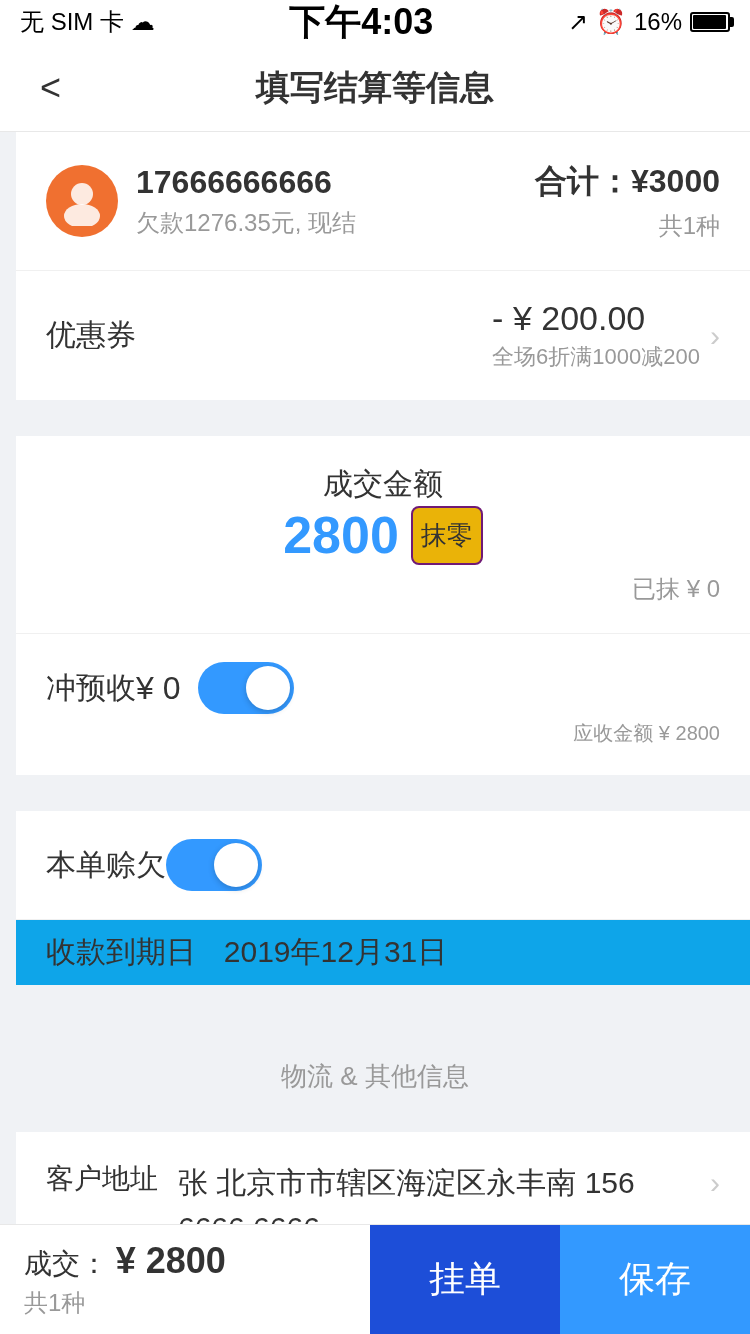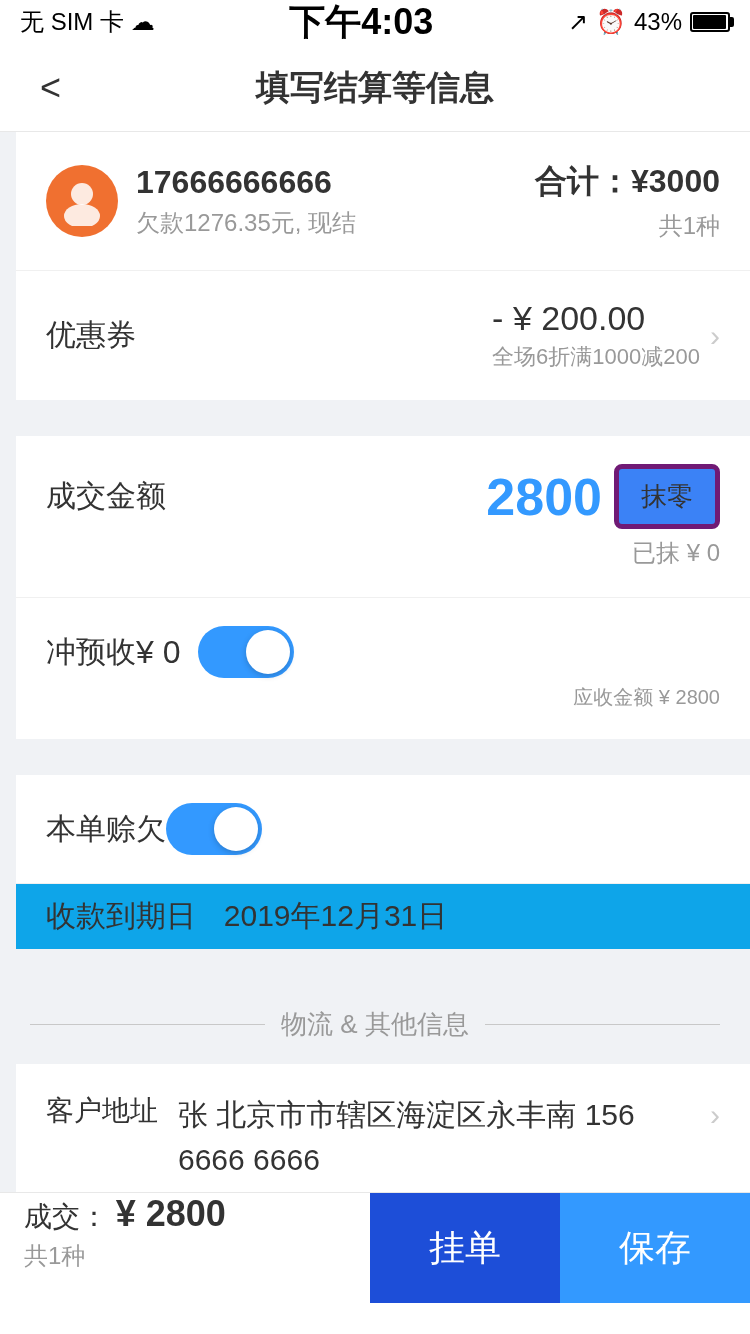--- a/index.html
+++ b/index.html
@@ -134,31 +134,32 @@
 
     
     .deal-section {
       background: #fff;
       padding: 28px 30px;
     }
     .deal-row {
       display: flex;
       align-items: center;
       justify-content: space-between;
+      flex-direction: column;
     }
     .deal-label { font-size: 30px; color: #333; }
     .deal-right { display: flex; align-items: center; gap: 12px; }
     .deal-amount { font-size: 52px; font-weight: 700; color: #3399ff; }
     .round-btn {
-      border: 5px solid #701a75;
+      border: 2px solid #701a75;
       border-radius: 8px;
-      padding: 10px 22px;
+      padding: 10px 8px;
       font-size: 26px;
       color: #333;
-      background: #3b82f6;
+      background: #eab308;
       cursor: pointer;
     }
     .deal-sub { font-size: 24px; color: #999; text-align: right; margin-top: 8px; }
 
     
     .precollect-section {
       background: #fff;
       padding: 28px 30px;
       border-top: 1px solid #f0f0f0;
     }
@@ -207,20 +208,21 @@
     .duedate-value { font-size: 30px; color: #333; margin-left: 20px; }
 
     
     .logistics-divider {
       background: #f0f2f5;
       display: flex;
       align-items: center;
       justify-content: center;
       padding: 22px 30px;
       gap: 16px;
+      flex-direction: column;
     }
     .divider-line {
       flex: 1;
       height: 1px;
       background: #c8c8c8;
     }
     .divider-text {
       font-size: 26px;
       color: #999;
     }
@@ -236,23 +238,24 @@
     .address-label { font-size: 28px; color: #333; flex-shrink: 0; margin-right: 20px; }
     .address-value { font-size: 30px; color: #333; flex: 1; line-height: 1.5; }
     .address-chevron { color: #ccc; font-size: 30px; margin-left: 10px; margin-top: 6px; }
 
     
     .bottom-bar {
       position: fixed;
       bottom: 0;
       left: 0;
       width: 750px;
-      height: 142px;
-      background: #fff;
-      display: flex;
+      height: 110px;
+      background: #fff;
+      display: flex;
+      align-items: center;
       border-top: 1px solid #e8e8e8;
     }
     .bottom-summary {
       flex: 1;
       padding: 0 24px;
     }
     .bottom-amount { font-size: 36px; font-weight: 700; color: #333; }
     .bottom-amount-label { font-size: 28px; color: #333; }
     .bottom-count { font-size: 24px; color: #999; margin-top: 4px; }
     .btn-pending {
@@ -284,21 +287,21 @@
 <body>
 
 <div class="status-bar">
   <div class="status-left">
     <span>无 SIM 卡 ☁</span>
   </div>
   <div class="status-center">下午4:03</div>
   <div class="status-right">
     <span>↗</span>
     <span>⏰</span>
-    <span>43%</span>
+    <span>16%</span>
     <div class="battery-icon">
       <div class="battery-fill"></div>
     </div>
   </div>
 </div>
 
 <div class="nav-bar">
   <span class="nav-back">&lt;</span>
   <span class="nav-title">填写结算等信息</span>
 </div>

